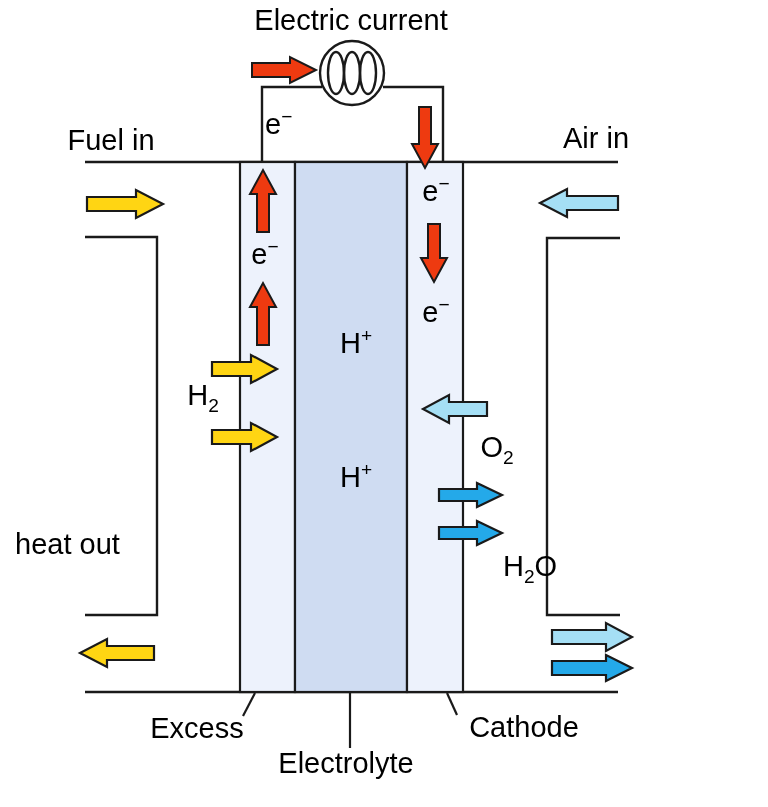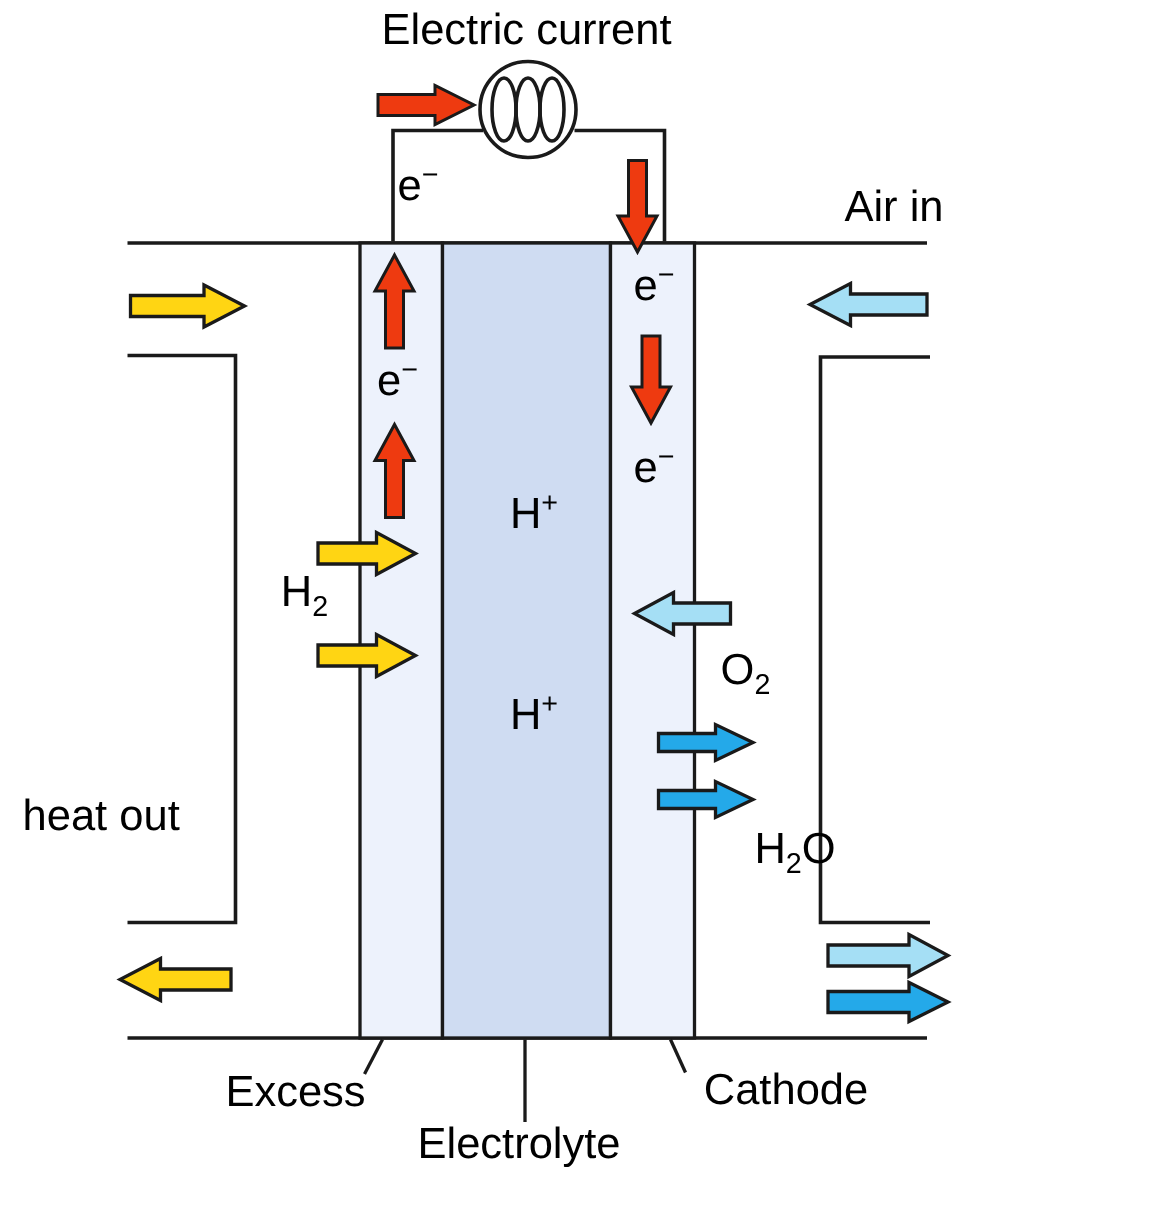--- a/index.html
+++ b/index.html
@@ -67,20 +67,21 @@
     <polygon points="487,402 449,402 449,395 423,409 449,423 449,416 487,416" stroke="#1a1a1a" stroke-width="2.2" fill="#a5dff5"></polygon>
     <polygon points="552,630 606,630 606,623 632,637 606,651 606,644 552,644" stroke="#1a1a1a" stroke-width="2.2" fill="#a5dff5"></polygon>
 
     <polygon points="439,489 477,489 477,483 502,495 477,507 477,501 439,501" stroke="#1a1a1a" stroke-width="2.2" fill="#24a9e9"></polygon>
     <polygon points="439,527 477,527 477,521 502,533 477,545 477,539 439,539" stroke="#1a1a1a" stroke-width="2.2" fill="#24a9e9"></polygon>
     <polygon points="552,661 606,661 606,655 632,668 606,681 606,675 552,675" stroke="#1a1a1a" stroke-width="2.2" fill="#24a9e9"></polygon>
   </svg>
 
   <div class="lbl center" style="left:351px; top:4px;">Electric current</div>
 
+  <div class="lbl center" style="left:111px; top:124px;">Fuel in</div>
 
   <div class="lbl center" style="left:596px; top:122px;">Air in</div>
 
   <div class="lbl" style="left:265px; top:108px;"><span>e</span><sup>−</sup></div>
 
   <div class="lbl center" style="left:265px; top:238px;"><span>e</span><sup>−</sup></div>
 
   <div class="lbl center" style="left:436px; top:175px;"><span>e</span><sup>−</sup></div>
 
   <div class="lbl center" style="left:436px; top:296px;"><span>e</span><sup>−</sup></div>

